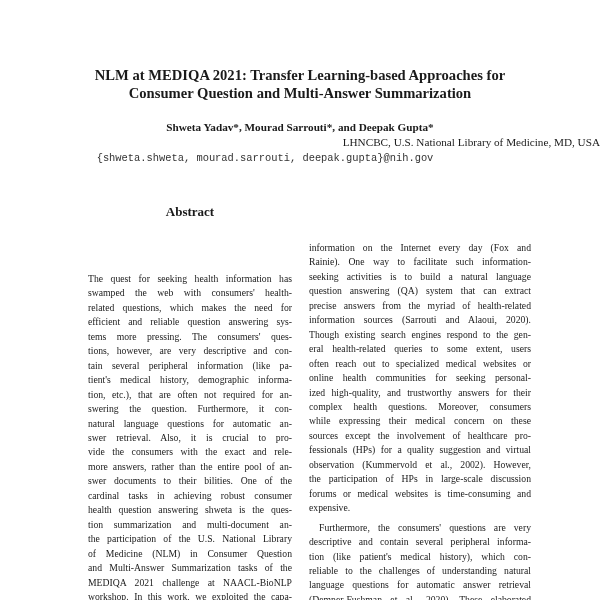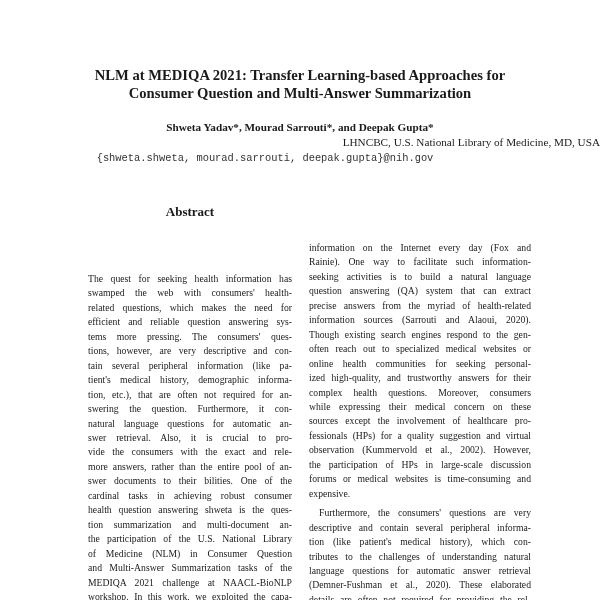--- a/index.html
+++ b/index.html
@@ -62,35 +62,36 @@
 
 <div class="col right">
   <div id="p1">
       <span class="ln">information on the Internet every day (Fox and</span>
       <span class="ln">Rainie). One way to facilitate such information-</span>
       <span class="ln">seeking activities is to build a natural language</span>
       <span class="ln">question answering (QA) system that can extract</span>
       <span class="ln">precise answers from the myriad of health-related</span>
       <span class="ln">information sources (Sarrouti and Alaoui, 2020).</span>
       <span class="ln">Though existing search engines respond to the gen-</span>
+      <span class="ln">eral health-related queries to some extent, users</span>
       <span class="ln">often reach out to specialized medical websites or</span>
       <span class="ln">online health communities for seeking personal-</span>
       <span class="ln">ized high-quality, and trustworthy answers for their</span>
       <span class="ln">complex health questions. Moreover, consumers</span>
       <span class="ln">while expressing their medical concern on these</span>
       <span class="ln">sources except the involvement of healthcare pro-</span>
       <span class="ln">fessionals (HPs) for a quality suggestion and virtual</span>
       <span class="ln">observation (Kummervold et al., 2002). However,</span>
       <span class="ln">the participation of HPs in large-scale discussion</span>
       <span class="ln">forums or medical websites is time-consuming and</span>
       <span class="ln last">expensive.</span>
     </div>
   <div id="p2" class="indent-wrap" style="margin-top: 5px;">
       <span class="ln" style="padding-left: 10px;">Furthermore, the consumers' questions are very</span>
       <span class="ln">descriptive and contain several peripheral informa-</span>
       <span class="ln">tion (like patient's medical history), which con-</span>
-      <span class="ln">tributes to the challenges of understanding natural</span>
+      <span class="ln">reliable to the challenges of understanding natural</span>
       <span class="ln">language questions for automatic answer retrieval</span>
       <span class="ln">(Demner-Fushman et al., 2020). These elaborated</span>
       <span class="ln">details are often not required for providing the rel-</span>
       <span class="ln">evant answers. Hence, novel strategies should be</span>
     </div>
 </div>
 
 </body></html>

